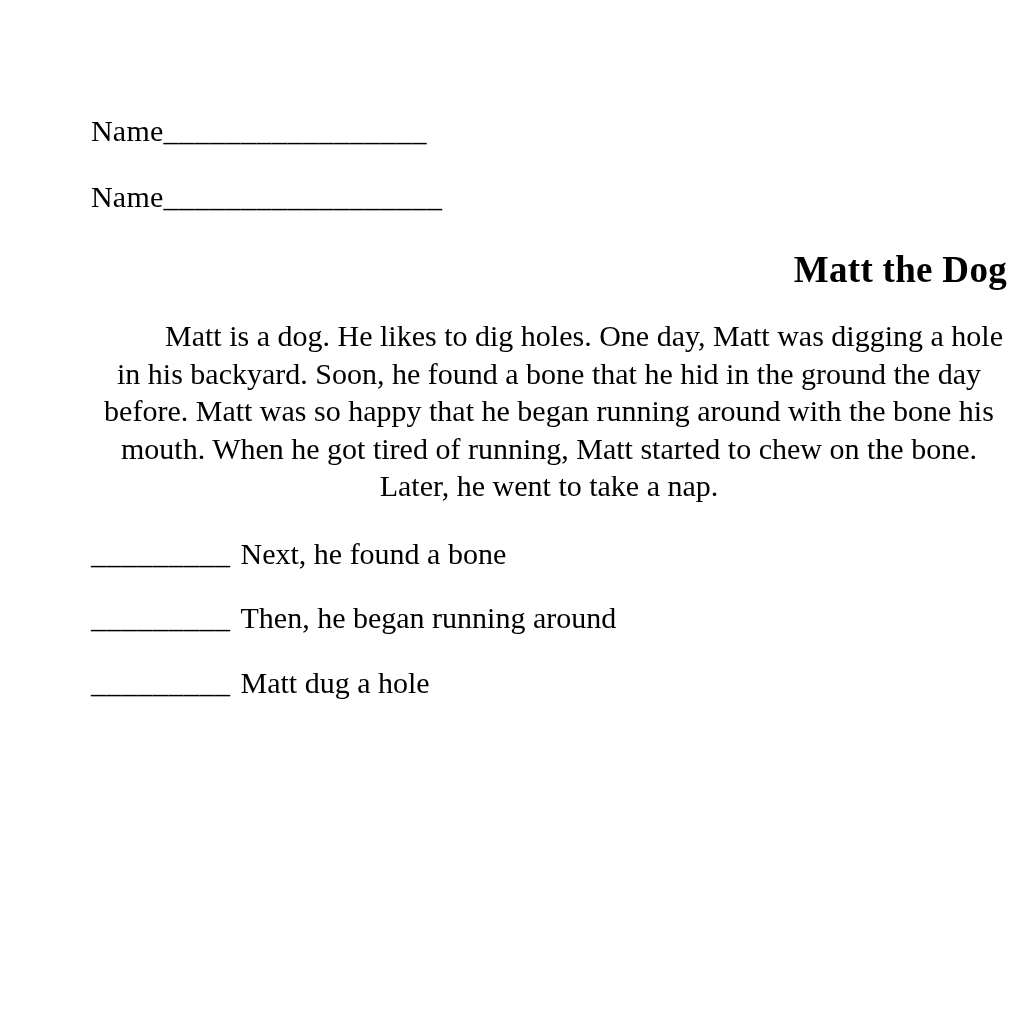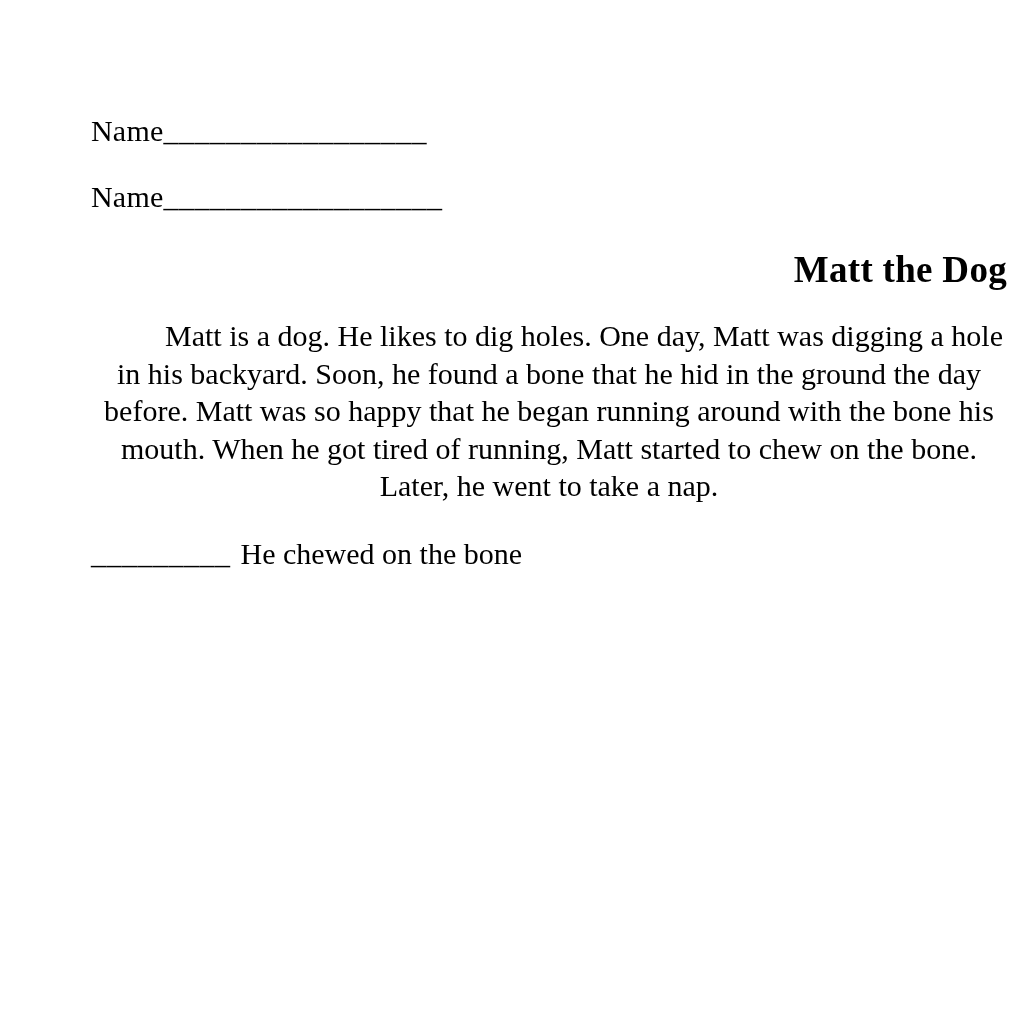--- a/index.html
+++ b/index.html
@@ -74,17 +74,19 @@
     <div class="field-line"><span>Name</span><span class="blank">_________________</span></div>
 
     <div class="field-line"><span>Name</span><span class="blank">__________________</span></div>
 
     <div class="doc-title">Matt the Dog</div>
 
     <p class="story">Matt is a dog. He likes to dig holes. One day, Matt was digging a hole in his backyard. Soon, he found a bone that he hid in the ground the day before. Matt was so happy that he began running around with the bone his mouth. When he got tired of running, Matt started to chew on the bone. Later, he went to take a nap.</p>
 
 
     <ul class="events">
-      <li class="event-item"><span class="blank">_________</span><span>He chewed on the bone</span></li>
+      <li class="event-item"><span class="blank">_________</span><span>Next, he found a bone</span></li>
+      <li class="event-item"><span class="blank">_________</span><span>Then, he began running around</span></li>
+      <li class="event-item"><span class="blank">_________</span><span>Matt dug a hole</span></li>
     </ul>
 
   </div>
 </div>
 
 </body></html>

